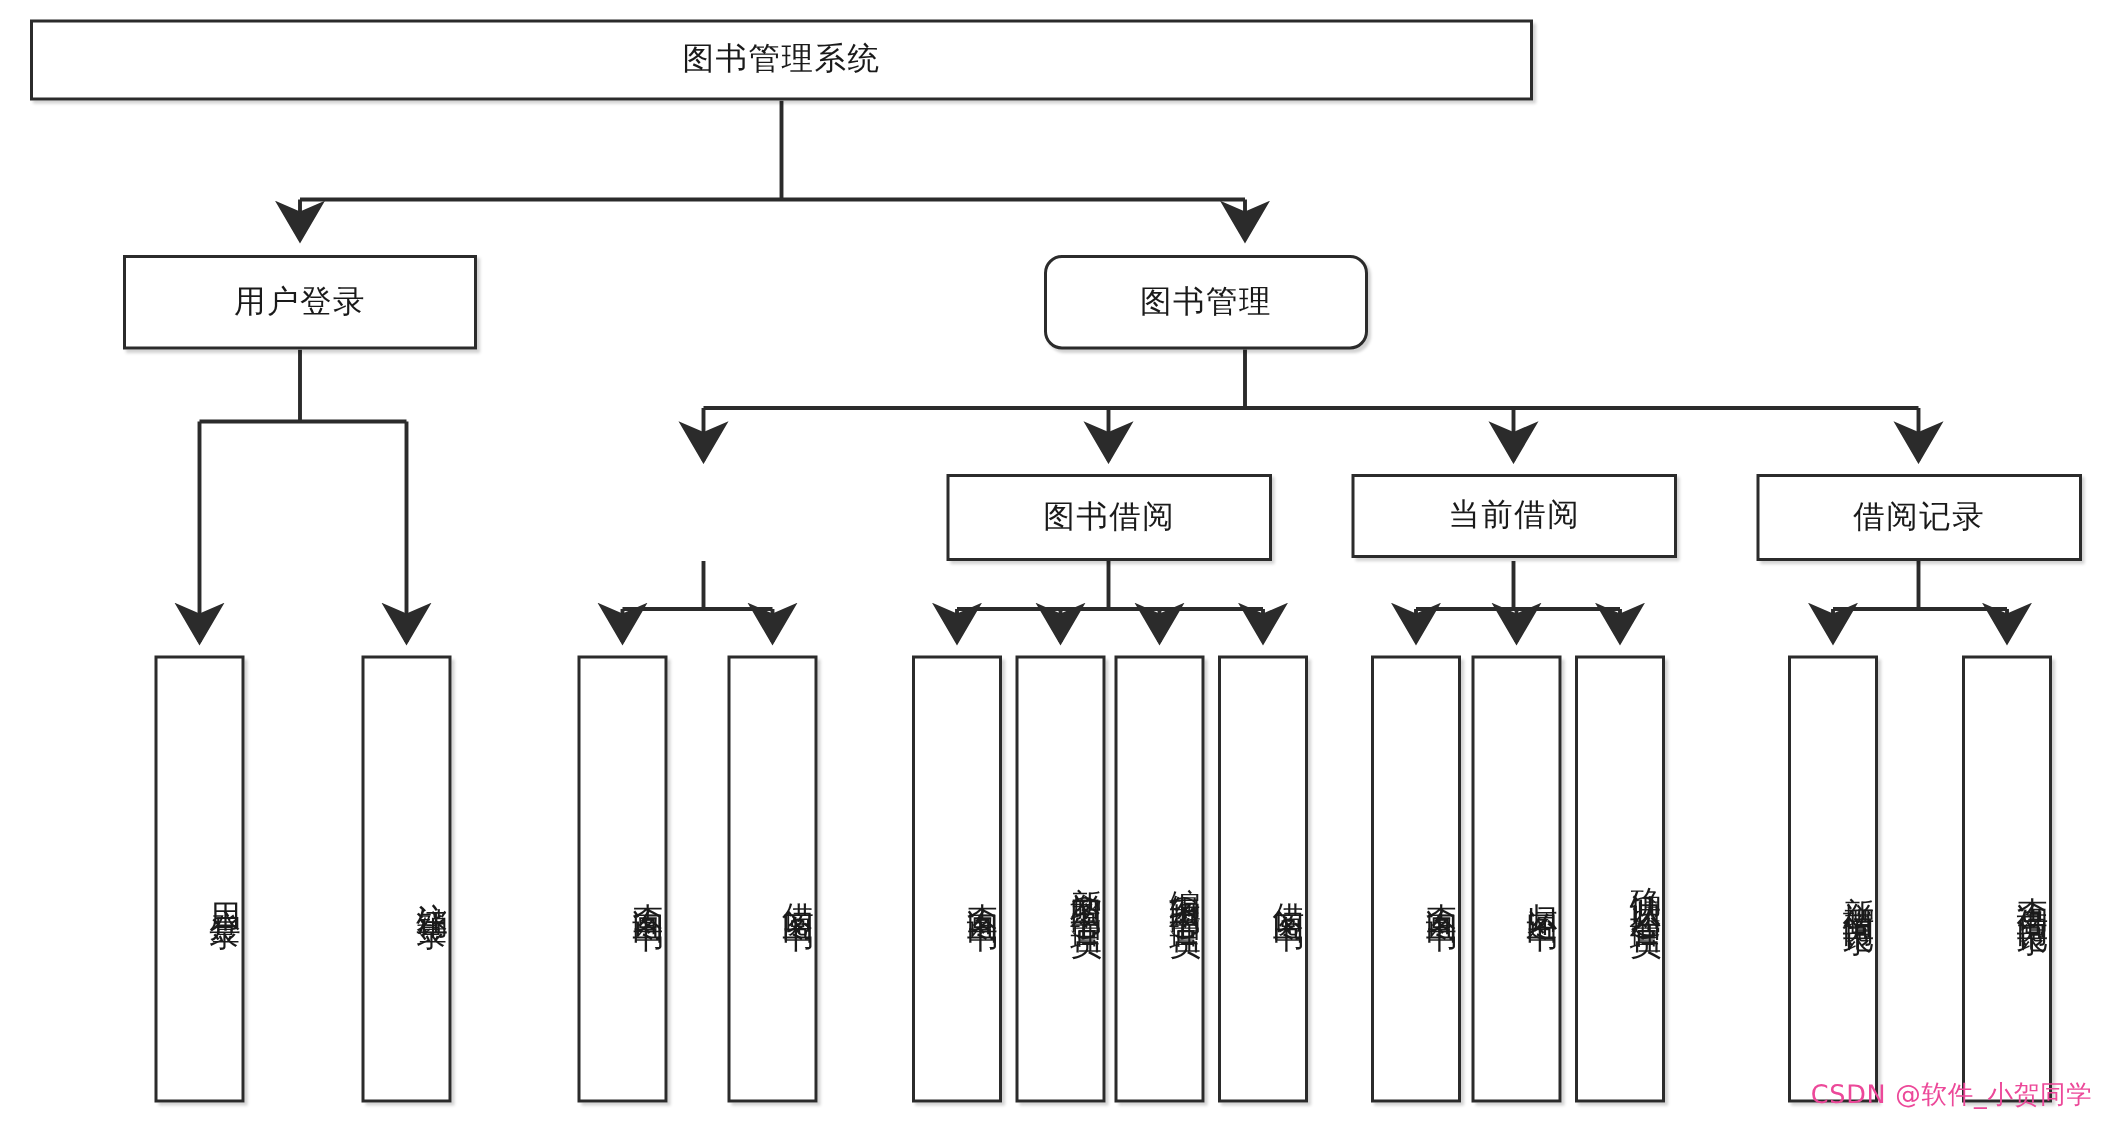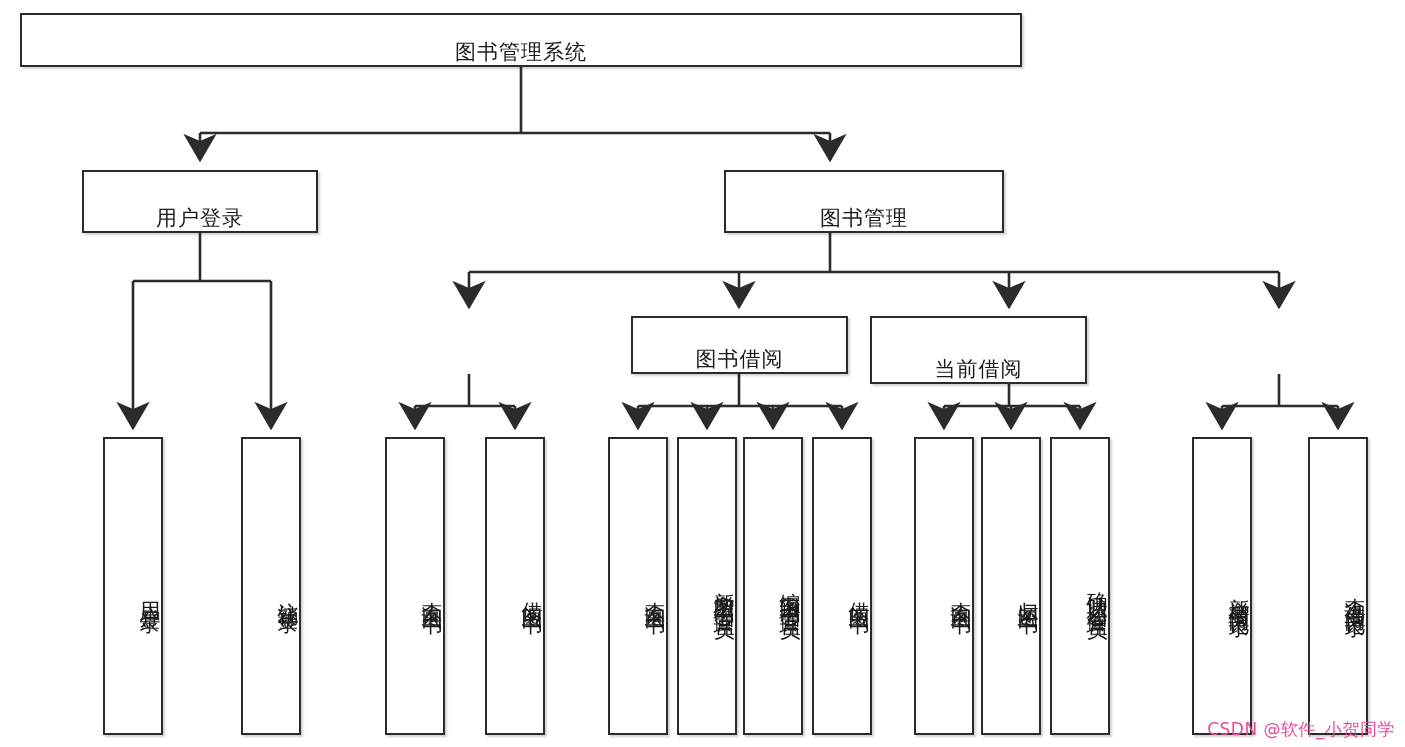--- a/index.html
+++ b/index.html
@@ -25,21 +25,21 @@
     height: 747px;
     pointer-events: none;
   }
   .node {
     position: absolute;
     box-sizing: border-box;
     background: #ffffff;
     border: 2px solid #2b2b2b;
     box-shadow: 2px 2px 2px rgba(0,0,0,0.18);
     display: flex;
-    align-items: flex-end;
+    align-items: center;
     justify-content: center;
     color: #1a1a1a;
     z-index: 2;
   }
   .node.horiz {
     font-size: 21px;
     line-height: 1.2;
     letter-spacing: 1px;
     white-space: nowrap;
   }
@@ -125,29 +125,32 @@
     </g>
   </svg>
 
   <div class="node horiz" style="left:20px; top:13px; width:1002px; height:54px;">
     <span>图书管理系统</span>
   </div>
 
   <div class="node horiz" style="left:82px; top:170px; width:236px; height:63px;">
     <span>用户登录</span>
   </div>
-  <div class="node horiz" style="left:724px; top:170px; width:280px; height:63px;">
+  <div class="node horiz" style="left:696px; top:170px; width:216px; height:63px;border-radius:12px;">
     <span>图书管理</span>
   </div>
 
   <div class="node horiz" style="left:631px; top:316px; width:217px; height:58px;">
     <span>图书借阅</span>
   </div>
-  <div class="node horiz" style="left:870px; top:316px; width:217px; height:68px;">
+  <div class="node horiz" style="left:901px; top:316px; width:217px; height:56px;">
     <span>当前借阅</span>
+  </div>
+  <div class="node horiz" style="left:1171px; top:316px; width:217px; height:58px;">
+    <span>借阅记录</span>
   </div>
 
   <div class="node vert" style="left:103px; top:437px; width:60px; height:298px;">
     <span>用户登录</span>
   </div>
   <div class="node vert" style="left:241px; top:437px; width:60px; height:298px;">
     <span>注销登录</span>
   </div>
 
   <div class="node vert" style="left:385px; top:437px; width:60px; height:298px;">

